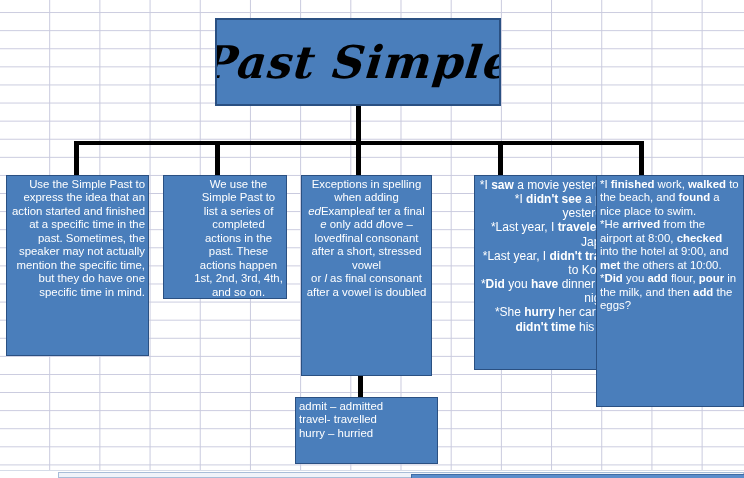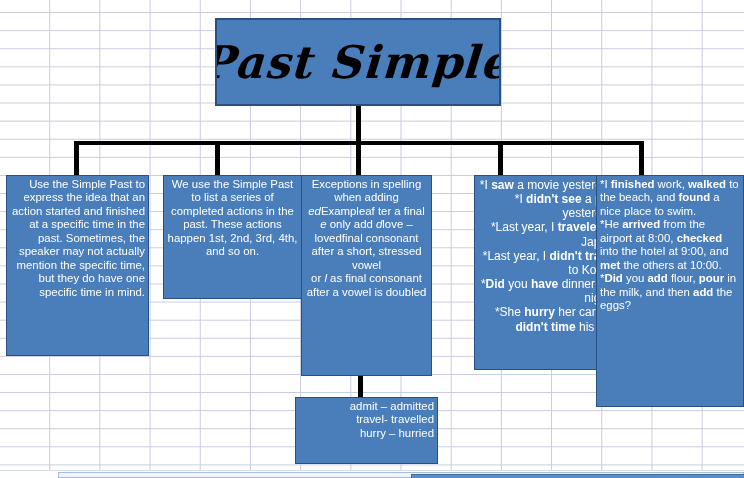--- a/index.html
+++ b/index.html
@@ -72,35 +72,36 @@
 
   
   #node-b1 {
     left: 6px; top: 175px;
     width: 143px; height: 181px;
     font-size: 11.4px;
     text-align: right;
   }
   #node-b2 {
     left: 163px; top: 175px;
-    width: 139px; height: 124px;
+    width: 124px; height: 124px;
     font-size: 11.4px;
     text-align: center;
+    padding-left: 27px;
   }
   #node-b3 {
     left: 301px; top: 175px;
     width: 131px; height: 201px;
     font-size: 11.4px;
     text-align: center;
   }
   #node-b3sub {
     left: 295px; top: 397px;
     width: 143px; height: 67px;
     font-size: 11.4px;
-    text-align: right;
+    text-align: left;
   }
   #node-b4 {
     left: 443px; top: 175px;
     width: 147px; height: 195px;
     font-size: 12px;
     text-align: right;
     margin-left: 31px;
   }
   #node-b5 {
     left: 596px; top: 175px;

